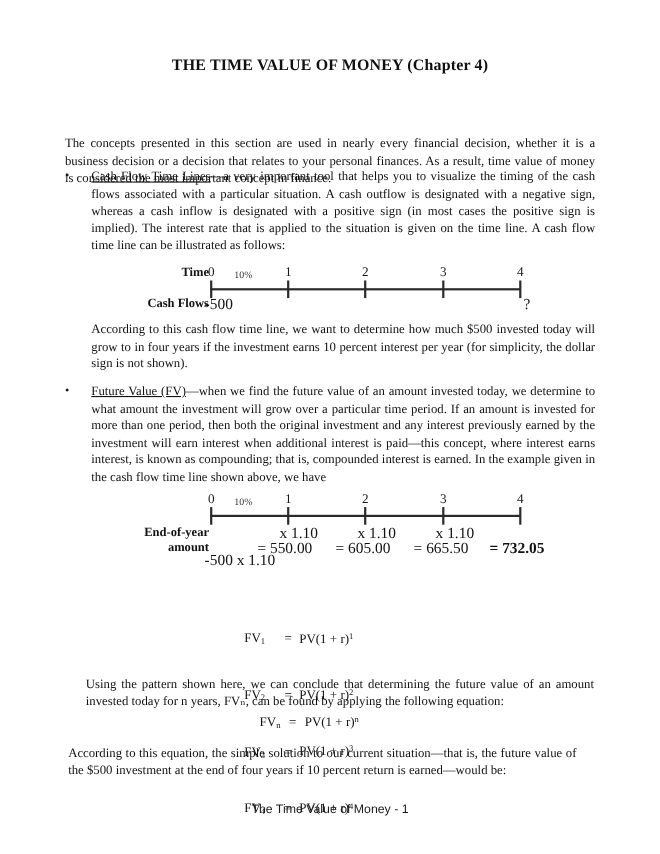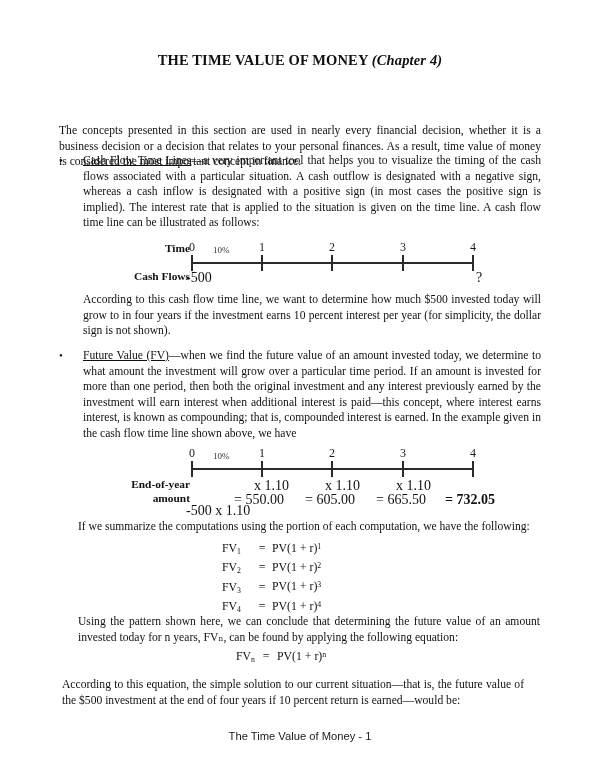--- a/index.html
+++ b/index.html
@@ -26,21 +26,21 @@
   .doc-title {
     position: absolute;
     top: 52px;
     left: 0;
     width: 600px;
     text-align: center;
     font-size: 14.5px;
     font-weight: bold;
     letter-spacing: 0.15px;
   }
-  .doc-title .chap { font-style: italic; }
+  .doc-title .chap { }
 
   
   .para {
     position: absolute;
     font-size: 11.6px;
     line-height: 15.6px;
     text-align: justify;
     color: #111;
   }
   .intro {
@@ -164,20 +164,21 @@
     position: absolute;
     left: 222px;
     top: 540px;
     font-size: 11.8px;
     line-height: 14.2px;
   }
   .formula-row {
     display: flex;
     align-items: baseline;
     white-space: pre;
+    margin-top: 32px;
   }
   .f-lhs { width: 30px; display: inline-block; }
   .f-eq  { width: 20px; display: inline-block; text-align: center; }
   .f-rhs { display: inline-block; }
   sub { font-size: 0.66em; vertical-align: -0.22em; }
   sup { font-size: 0.66em; vertical-align: 0.42em; }
 
   .formula-single {
     position: absolute;
     left: 236px;
@@ -268,21 +269,20 @@
     <div class="tl-value" style="left:254px; top:32px;">x 1.10</div>
     <div class="tl-value" style="left:325px; top:32px;">x 1.10</div>
     <div class="tl-value" style="left:396px; top:32px;">x 1.10</div>
 
     <div class="tl-value" style="left:234px; top:46px;">= 550.00</div>
     <div class="tl-value" style="left:305px; top:46px;">= 605.00</div>
     <div class="tl-value" style="left:376px; top:46px;">= 665.50</div>
     <div class="tl-value bold" style="left:445px; top:46px;">= 732.05</div>
   </div>
 
-  <div class="para para-summarize">If we summarize the computations using the portion of each computation, we have the following:</div>
 
   <div class="formula-list">
     <div class="formula-row">
       <span class="f-lhs"><span>FV</span><sub>1</sub></span>
       <span class="f-eq">=</span>
       <span class="f-rhs"><span>PV(1 + r)</span><sup>1</sup></span>
     </div>
     <div class="formula-row">
       <span class="f-lhs"><span>FV</span><sub>2</sub></span>
       <span class="f-eq">=</span>

